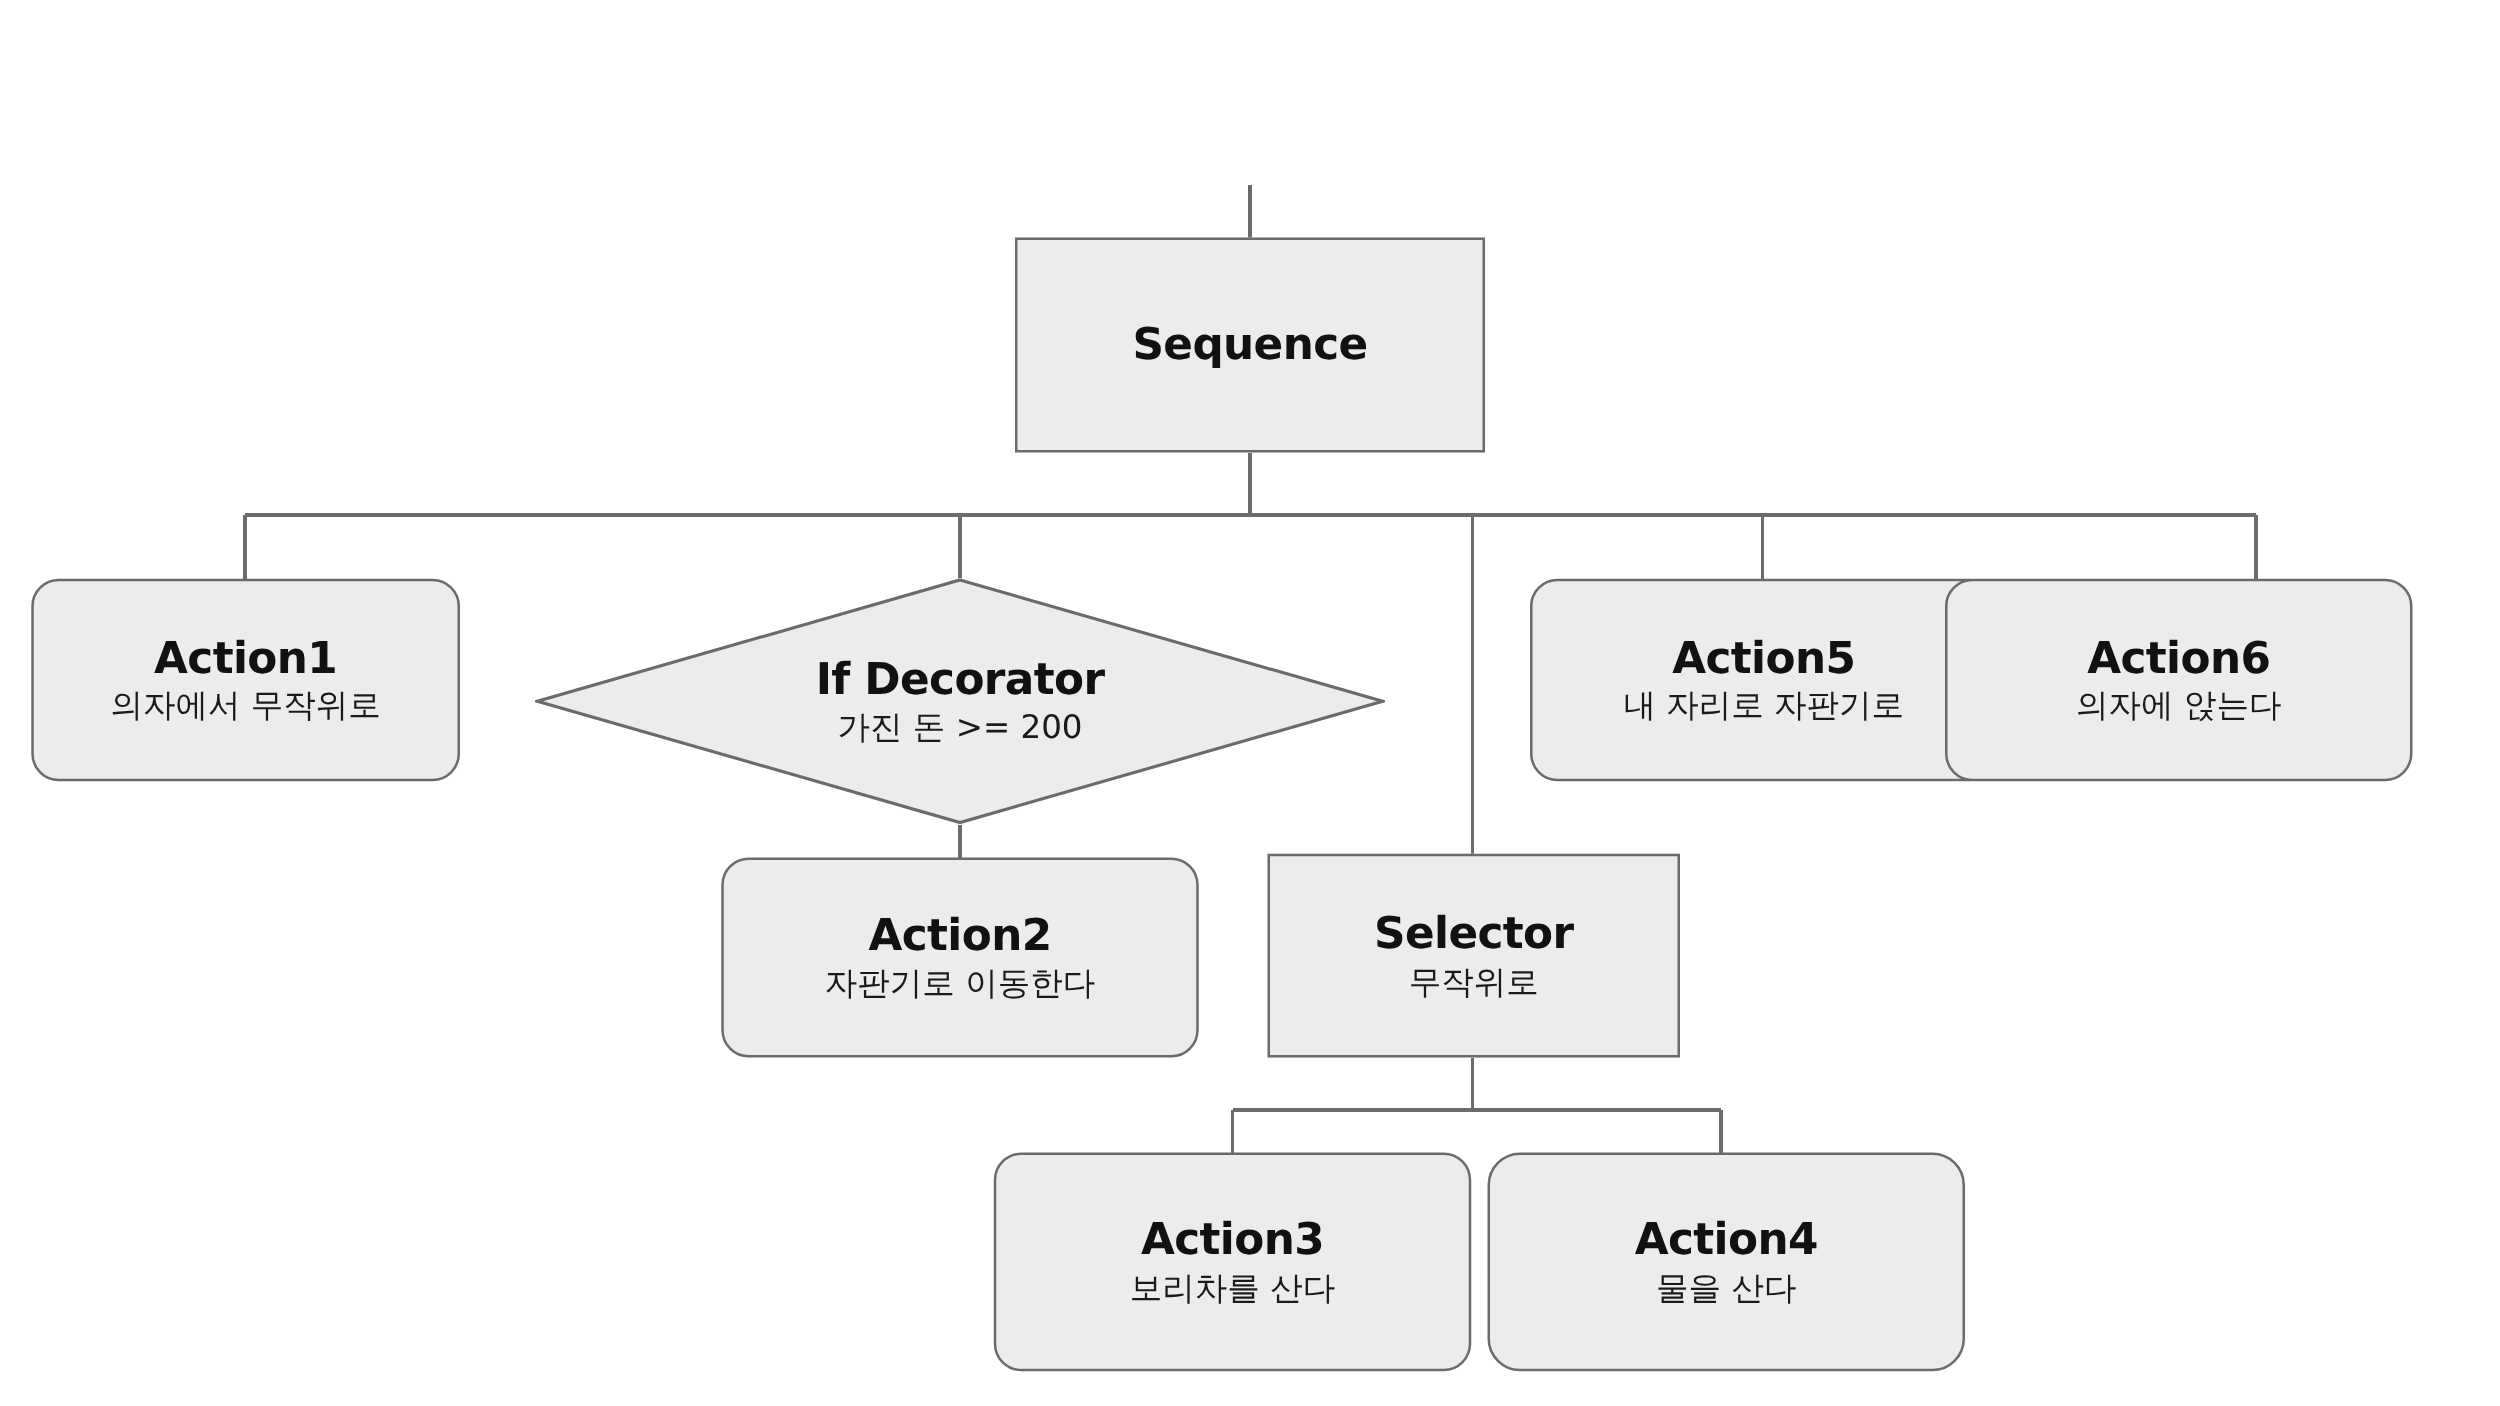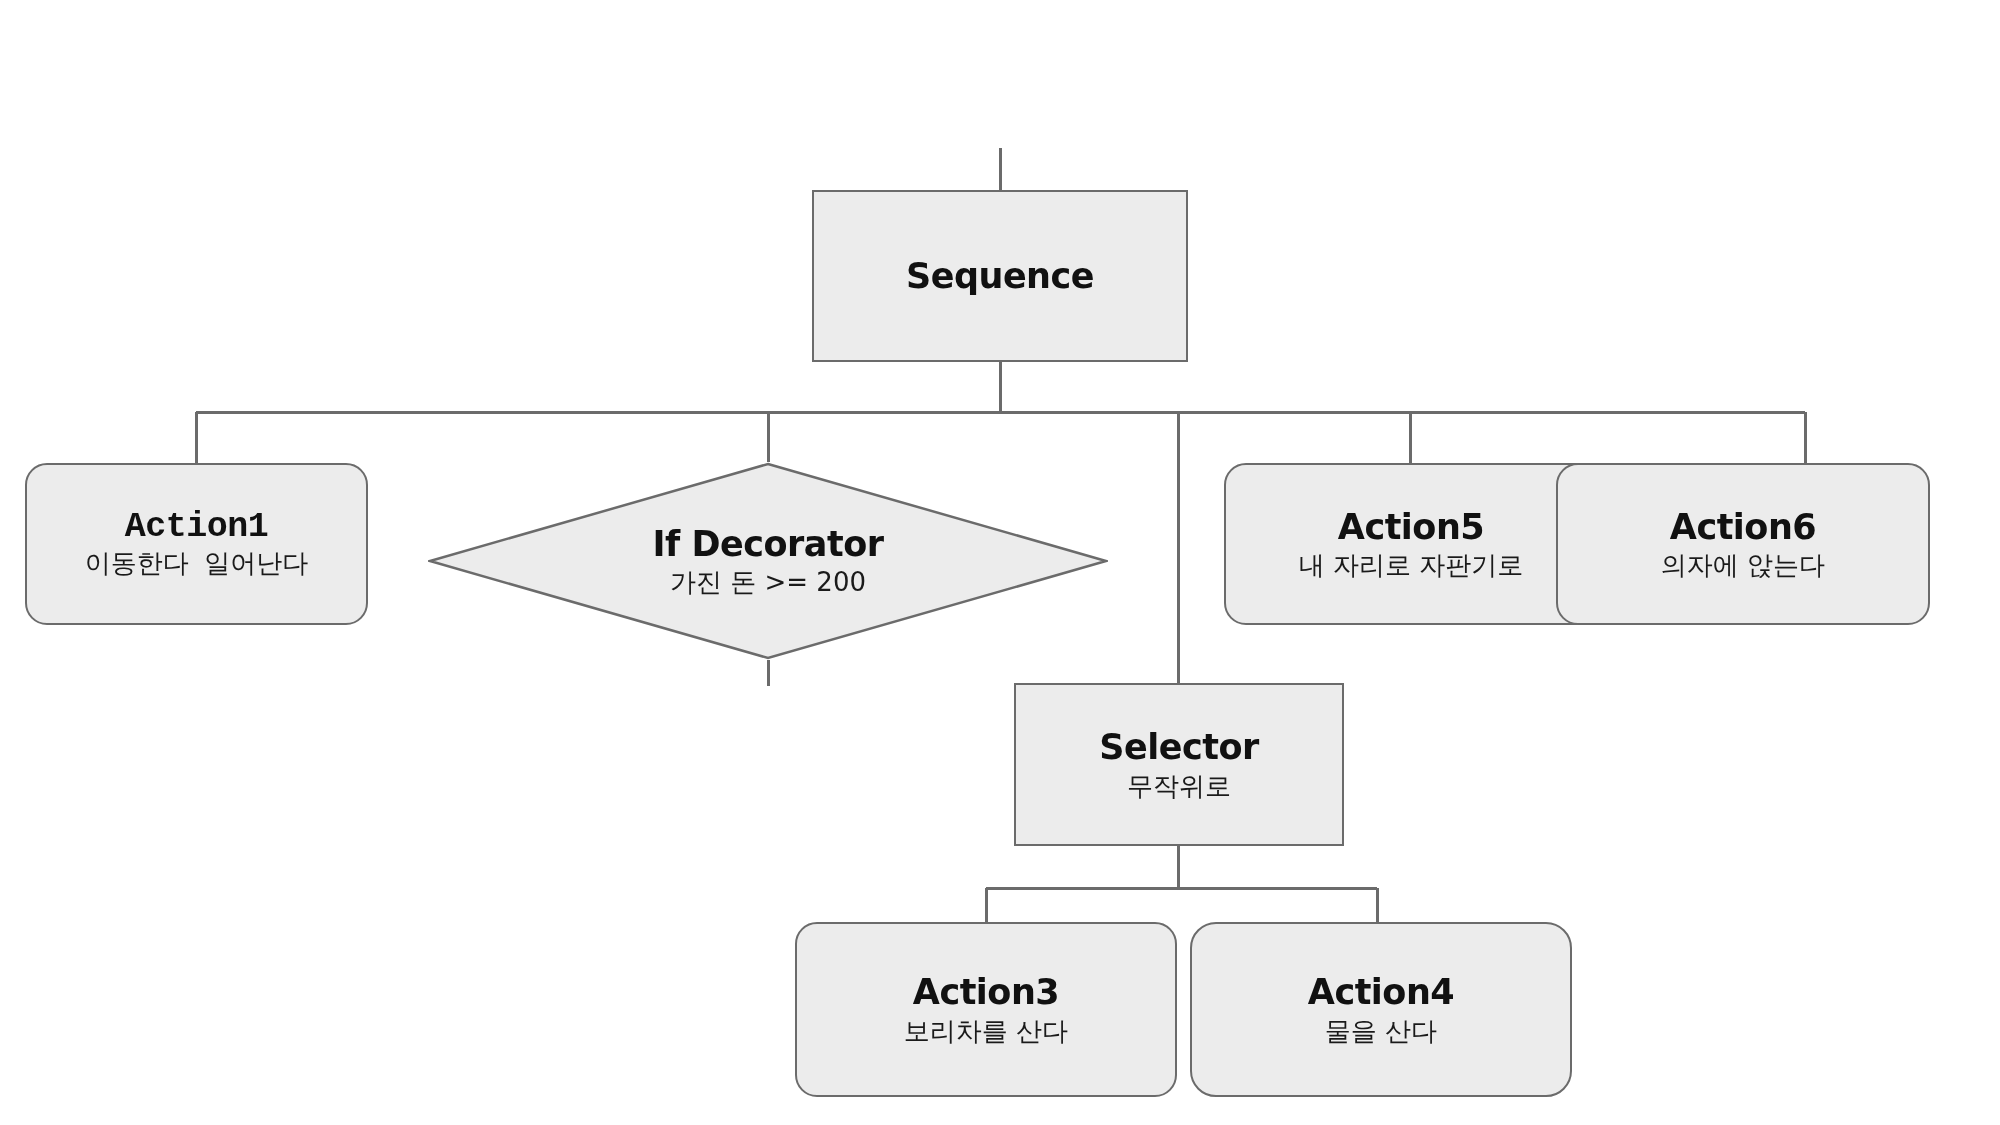--- a/index.html
+++ b/index.html
@@ -144,35 +144,39 @@
       <path d="M 986 888 L 986 922"></path>
       <path d="M 1377 888 L 1377 922"></path>
     </g>
   </svg>
 
 
   <div class="node composite" style="left:812px; top:190px; width:376px; height:172px;">
     <div class="title">Sequence</div>
   </div>
 
-  <div class="node action" style="left:25px; top:463px; width:343px; height:162px;font-family:Liberation Mono, monospace;">
+  <div class="node action" style="left:25px; top:463px; width:343px; height:162px;">
     <div class="title">Action1</div>
-    <div class="subtitle">이동한다 일어난다</div>
+    <div class="subtitle">의자에서 무작위로</div>
   </div>
 
   <div class="node decorator" style="left:428px; top:462px; width:680px; height:198px;">
     <svg class="diamond-svg" viewBox="0 0 680 198" preserveAspectRatio="none">
       <polygon points="340,2 678,99 340,196 2,99" fill="#ECECEC" stroke="#6b6b6b" stroke-width="2.5" vector-effect="non-scaling-stroke"></polygon>
     </svg>
     <div class="label-wrap">
       <div class="title">If Decorator</div>
       <div class="subtitle">가진 돈 &gt;=  200</div>
     </div>
   </div>
 
+  <div class="node action" style="left:577px; top:686px; width:382px; height:160px;">
+    <div class="title">Action2</div>
+    <div class="subtitle">자판기로 이동한다</div>
+  </div>
 
   <div class="node composite" style="left:1014px; top:683px; width:330px; height:163px;">
     <div class="title">Selector</div>
     <div class="subtitle">무작위로</div>
   </div>
 
   <div class="node action" style="left:795px; top:922px; width:382px; height:175px;">
     <div class="title">Action3</div>
     <div class="subtitle">보리차를 산다</div>
   </div>

